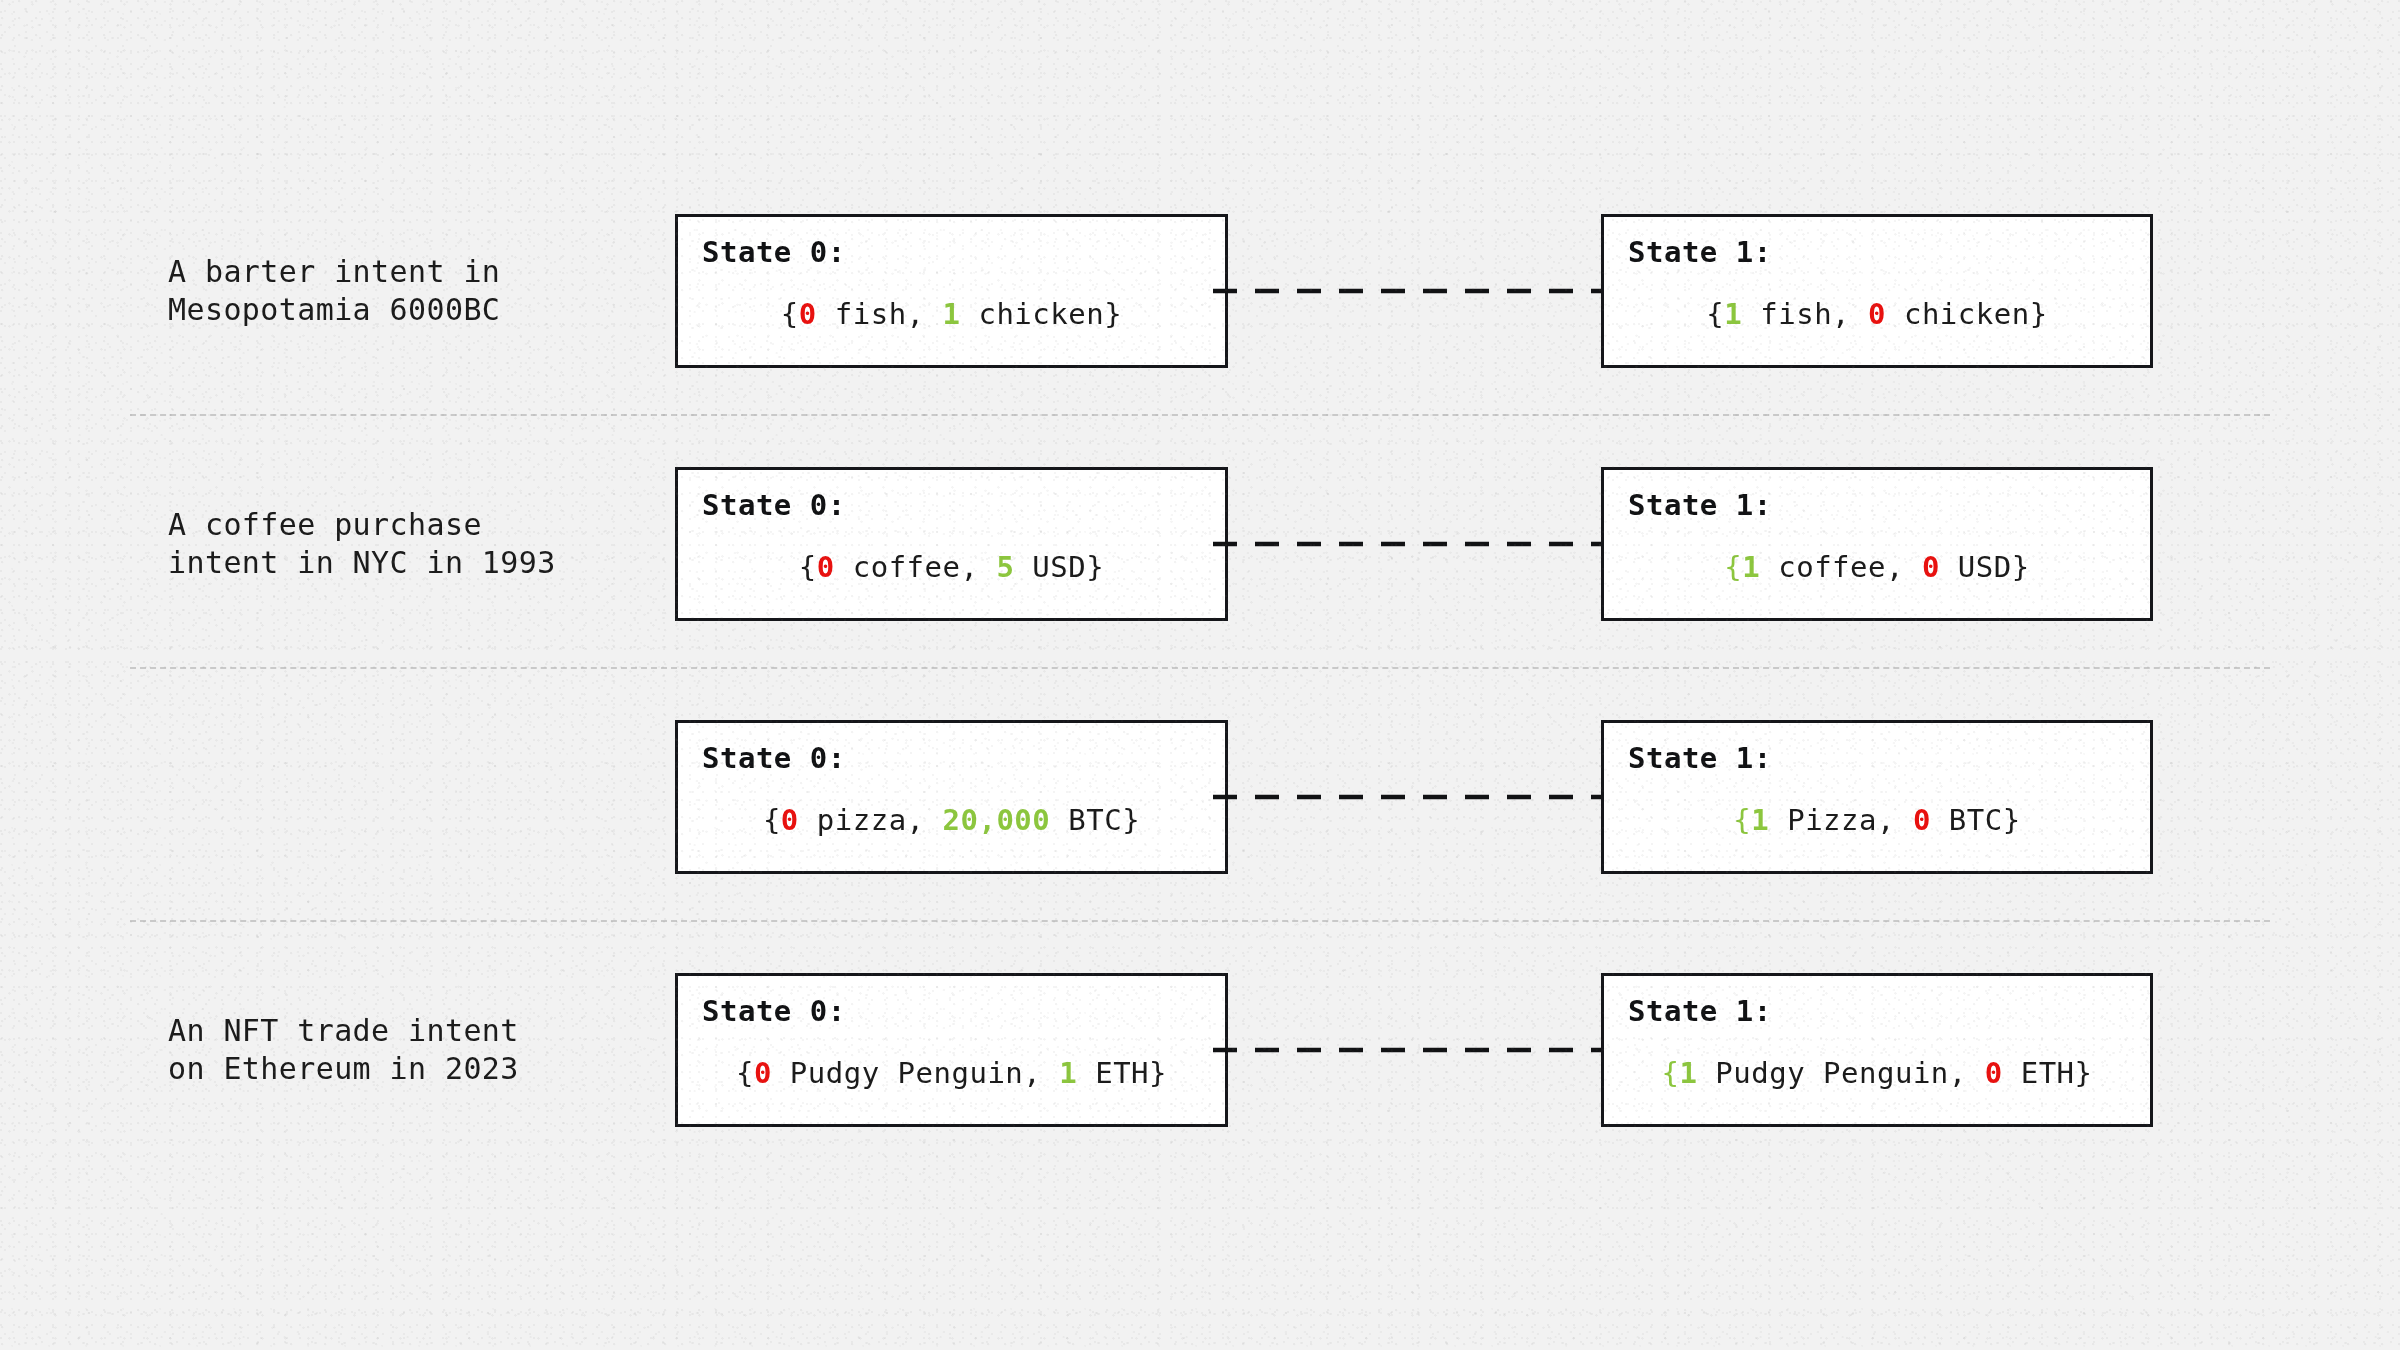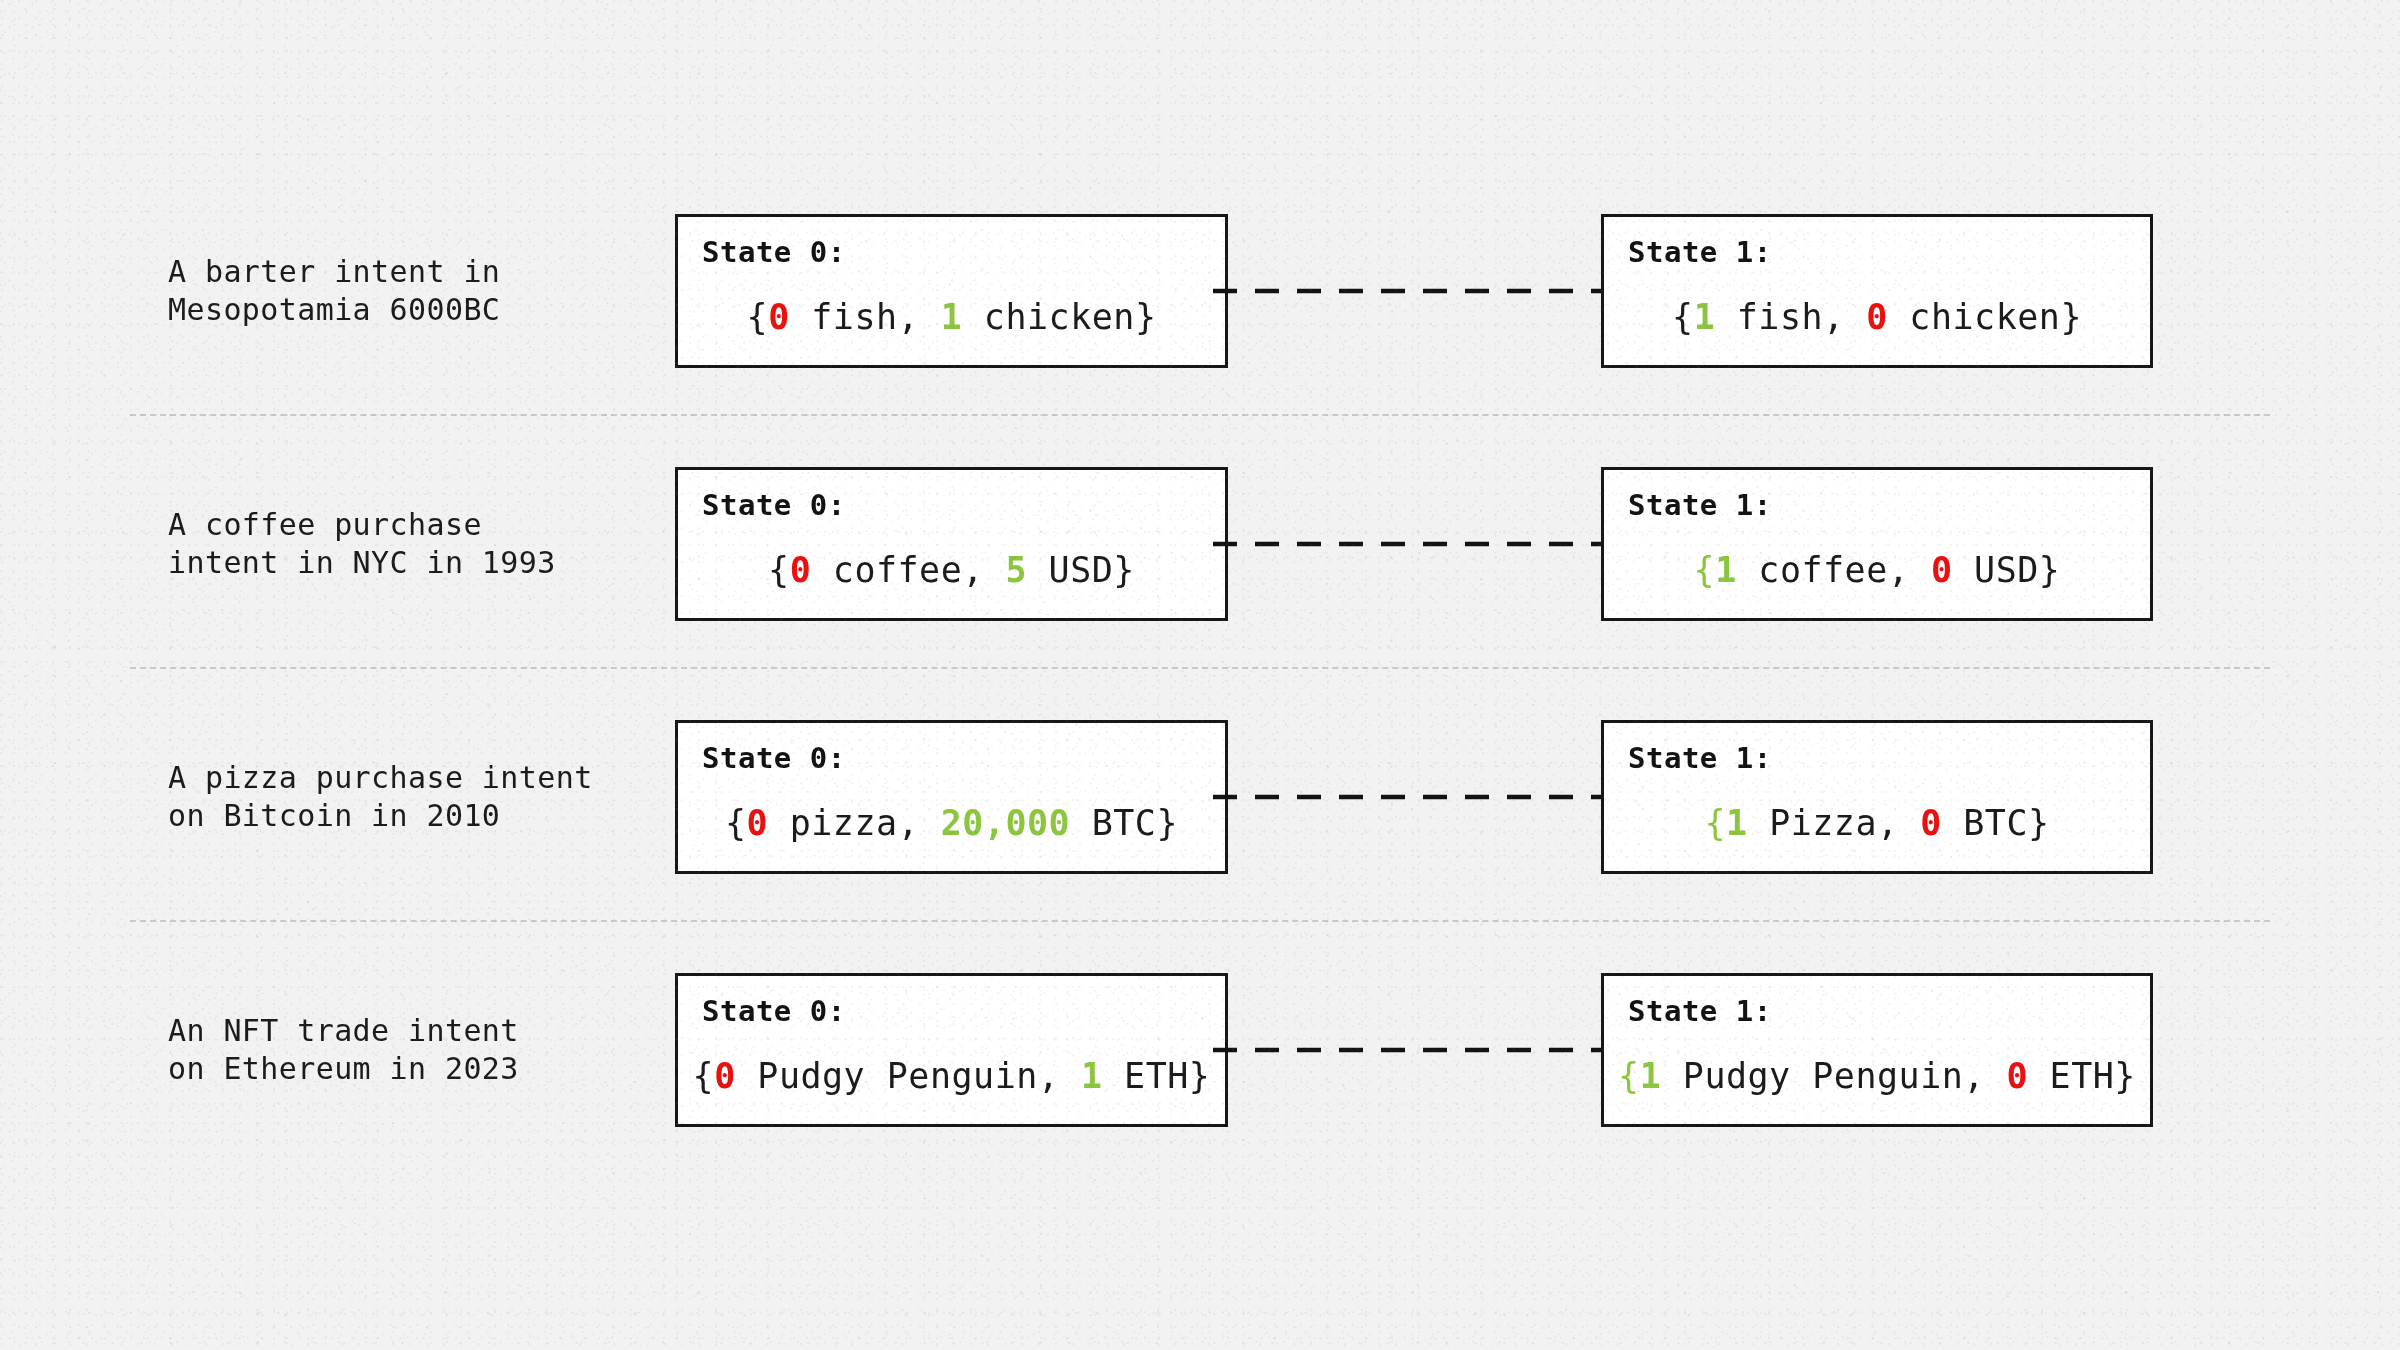--- a/index.html
+++ b/index.html
@@ -85,21 +85,21 @@
   .state-title {
     font-size: 29px;
     font-weight: bold;
     color: #111214;
     margin-left: 24px;
     letter-spacing: 0.5px;
   }
 
   .state-value {
     margin-top: 28px;
-    font-size: 35px;
+    font-size: 29px;
     color: #1b1b1b;
     text-align: center;
     letter-spacing: 0.5px;
     white-space: pre;
   }
 
   
   .arrow {
     position: absolute;
     left: 1213px;
@@ -155,22 +155,20 @@
           <line x1="0" y1="12" x2="432" y2="12" stroke="#111214" stroke-width="4.5" stroke-dasharray="24 18" stroke-linecap="butt"></line>
           <polygon points="430,2 458,12 430,22" fill="#111214"></polygon>
         </svg>
       </div>
       <div class="state-box box-right">
         <div class="state-title">State 1:</div>
         <div class="state-value"><span style="color: rgb(140, 198, 62);">{</span><span style="color: rgb(140, 198, 62); font-weight: bold;">1</span><span style="color: rgb(27, 27, 27);"> coffee, </span><span style="color: rgb(232, 17, 15); font-weight: bold;">0</span><span style="color: rgb(27, 27, 27);"> USD</span><span style="color: rgb(27, 27, 27);">}</span></div>
       </div>
     </div>
     <div class="row" style="top: 720px;">
-      <div class="row-label">A pizza purchase intent
-on Bitcoin in 2010</div>
       <div class="state-box box-left">
         <div class="state-title">State 0:</div>
         <div class="state-value"><span style="color: rgb(27, 27, 27);">{</span><span style="color: rgb(232, 17, 15); font-weight: bold;">0</span><span style="color: rgb(27, 27, 27);"> pizza, </span><span style="color: rgb(140, 198, 62); font-weight: bold;">20,000</span><span style="color: rgb(27, 27, 27);"> BTC</span><span style="color: rgb(27, 27, 27);">}</span></div>
       </div>
       <div class="arrow">
         <svg width="460" height="24" viewBox="0 0 460 24" xmlns="http://www.w3.org/2000/svg">
           <line x1="0" y1="12" x2="432" y2="12" stroke="#111214" stroke-width="4.5" stroke-dasharray="24 18" stroke-linecap="butt"></line>
           <polygon points="430,2 458,12 430,22" fill="#111214"></polygon>
         </svg>
       </div>

